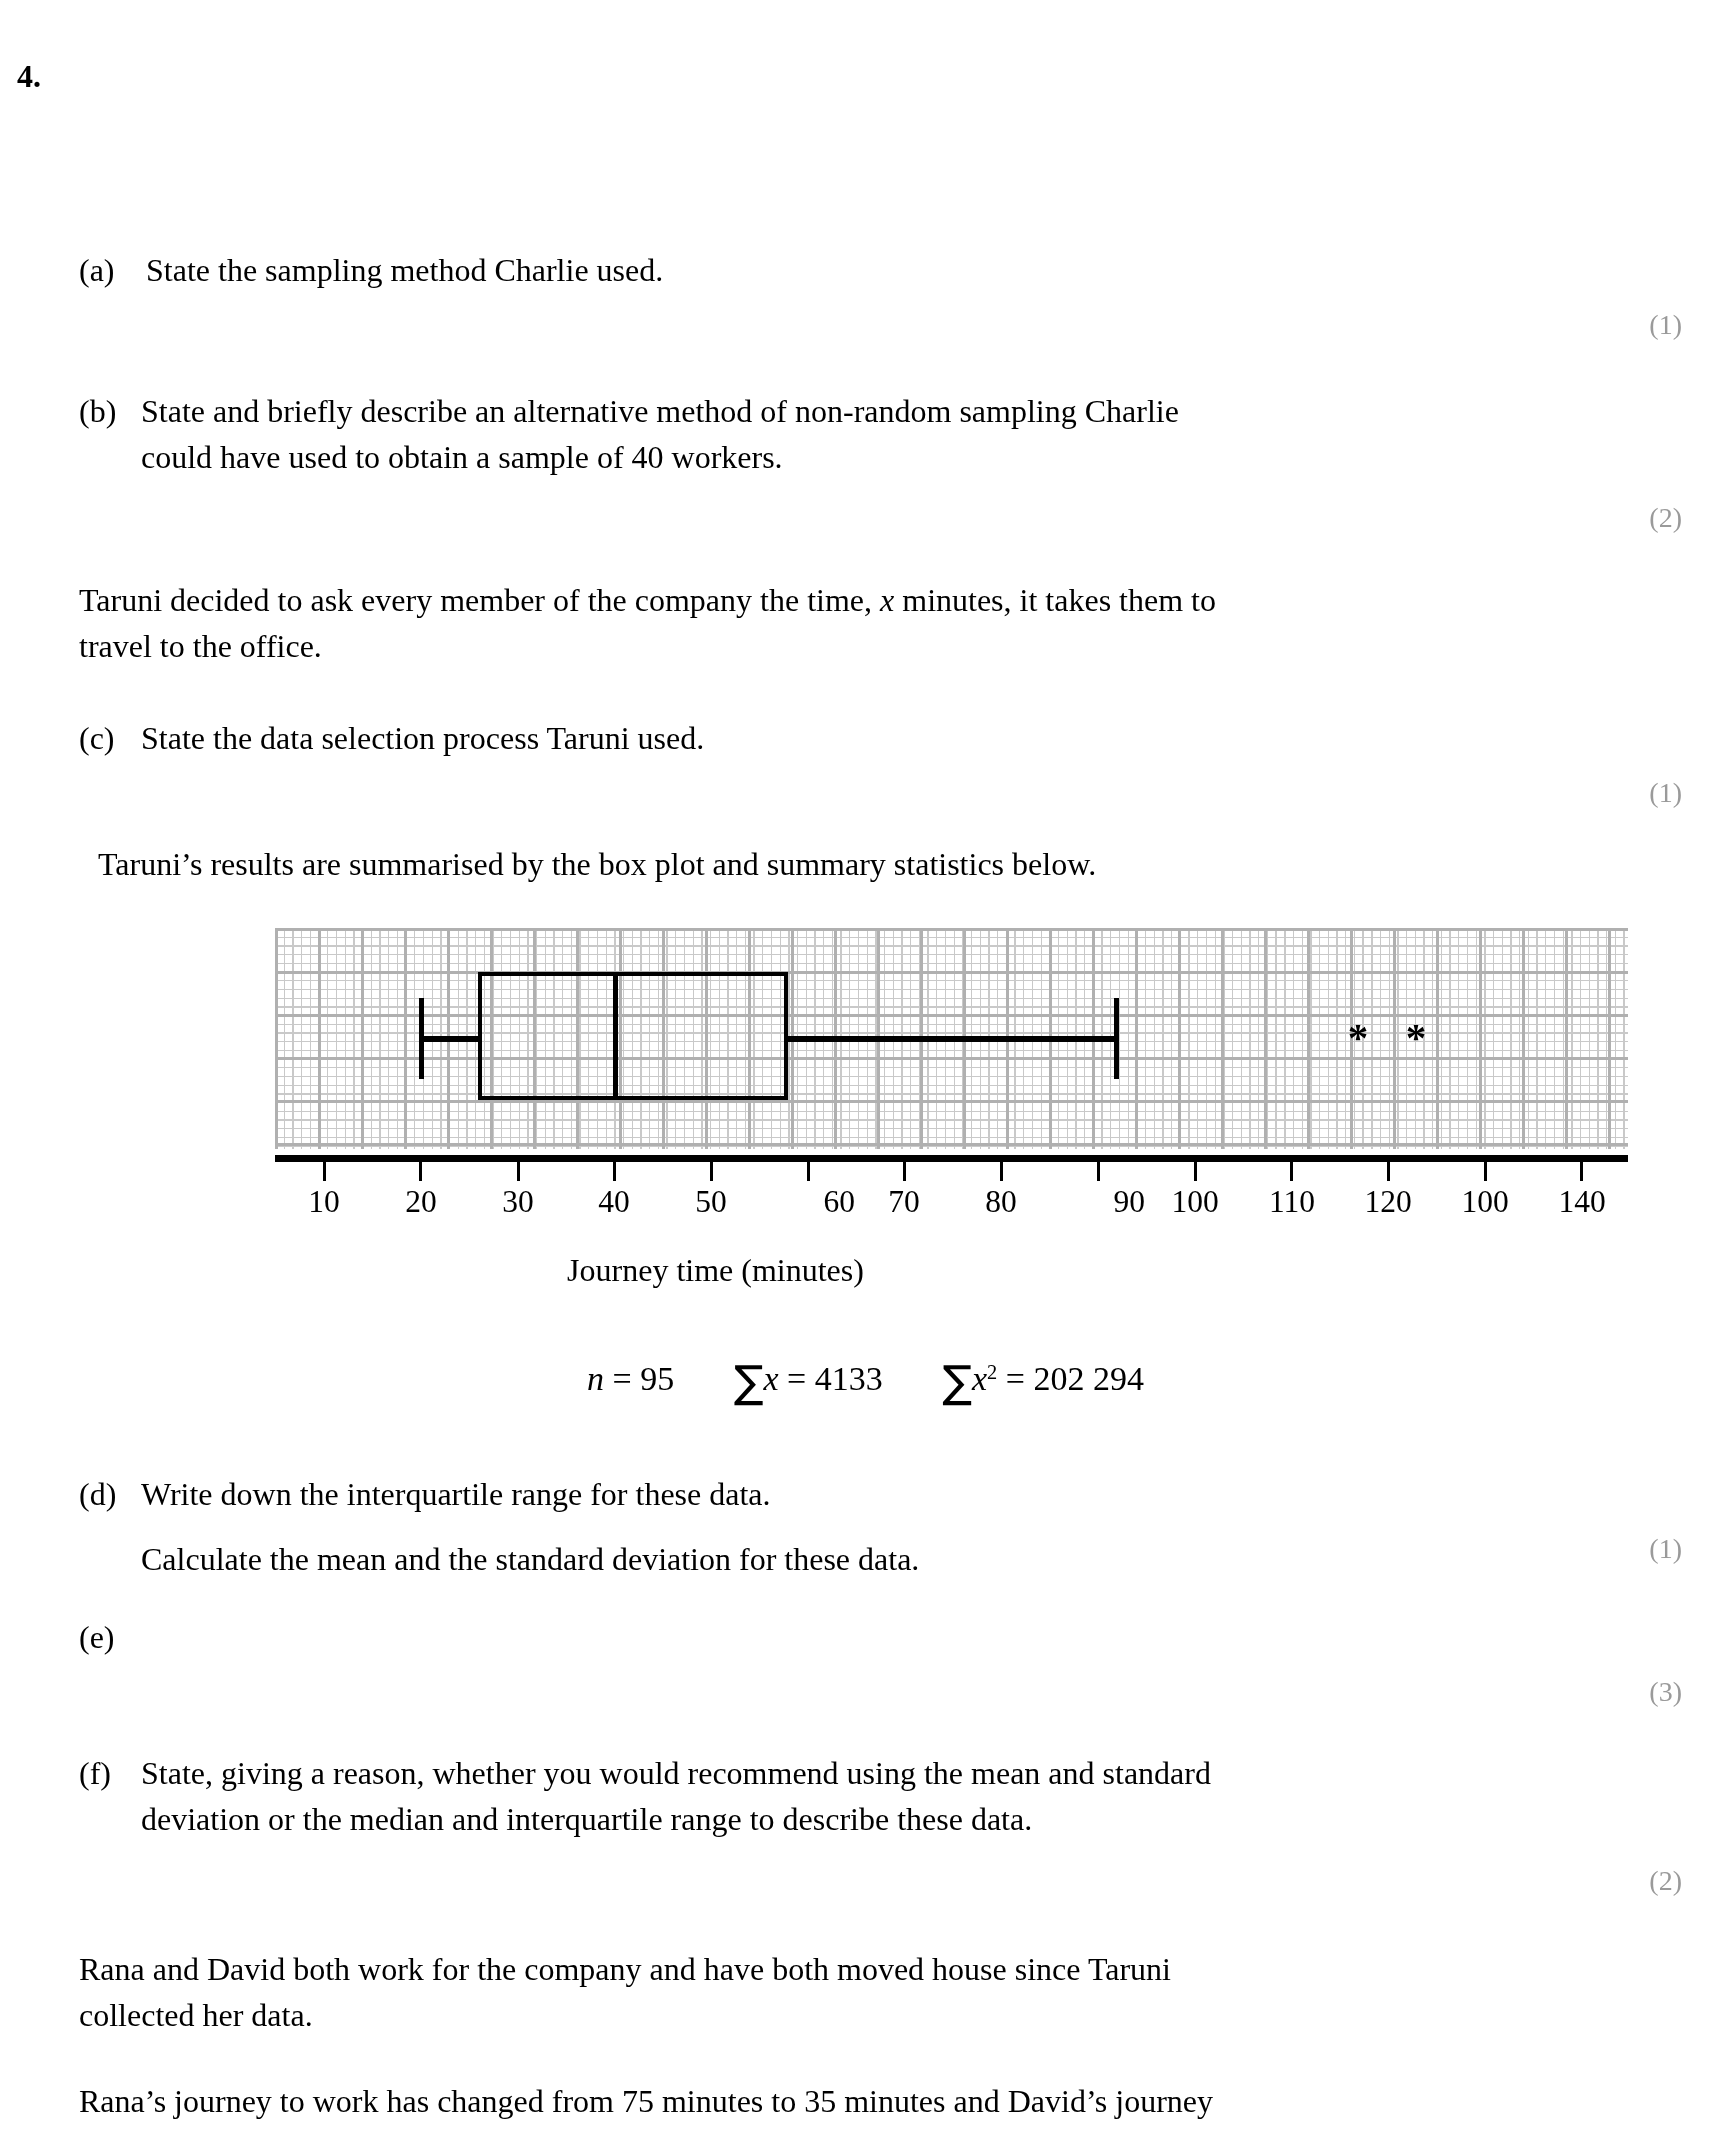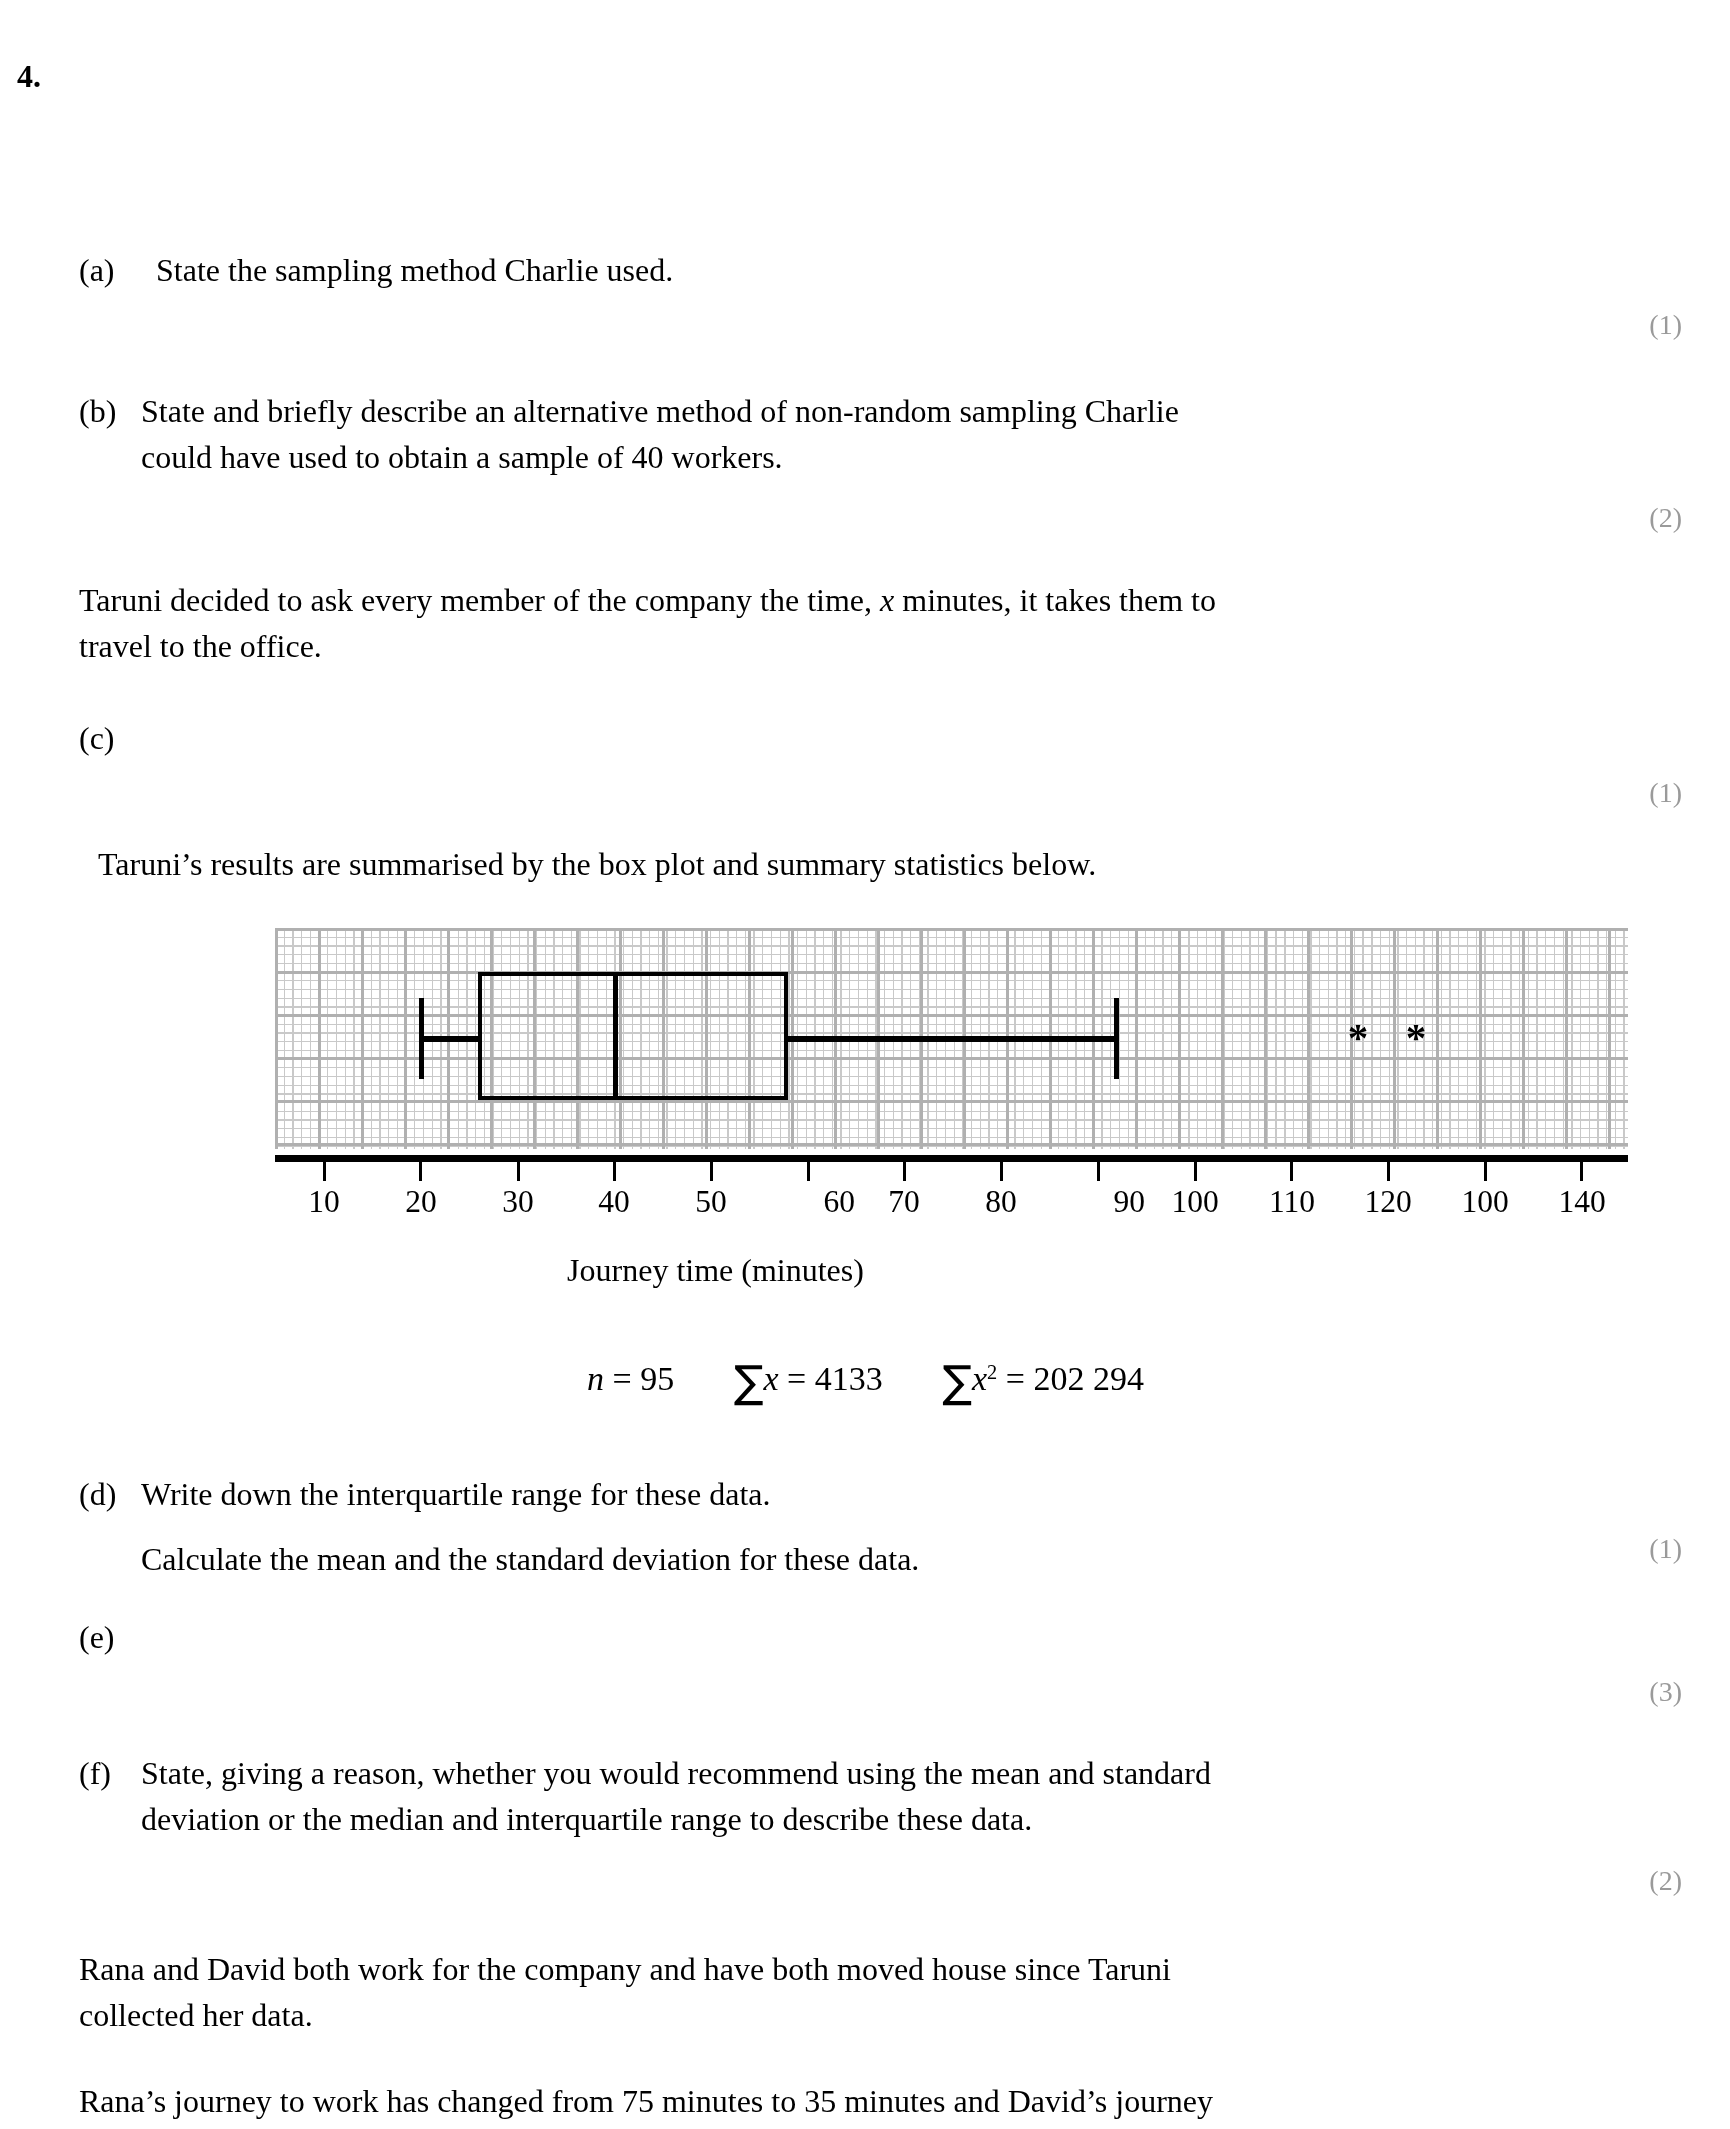--- a/index.html
+++ b/index.html
@@ -99,32 +99,33 @@
 </style>
 </head>
 <body>
 
 <div class="page">
 
   <div class="q-num" style="top:60px;">4.</div>
 
 
   <div class="part-label" style="left:79px;top:247px;">(a)</div>
-  <div class="part-body" style="left:156px;top:247px;width:1448px;">State the sampling method Charlie used.</div>
+  <div class="part-body" style="left:146px;top:247px;width:1448px;">State the sampling method Charlie used.</div>
   <div class="marks" style="top:309px;">(1)</div>
 
   <div class="part-label" style="left:79px;top:388px;">(b)</div>
   <div class="part-body" style="left:141px;top:388px;width:1448px;">State and briefly describe an alternative method of non-random sampling Charlie
 could have used to obtain a sample of 40 workers.</div>
   <div class="marks" style="top:502px;">(2)</div>
 
   <div class="part-body" style="left:79px;top:577px;width:1559px;"><span>Taruni decided to ask every member of the company the time, </span><span class="ital">x</span><span> minutes, it takes them to
 travel to the office.</span></div>
 
   <div class="part-label" style="left:79px;top:715px;">(c)</div>
+  <div class="part-body" style="left:141px;top:715px;width:1448px;">State the data selection process Taruni used.</div>
   <div class="marks" style="top:777px;">(1)</div>
 
   <div class="part-body" style="left:79px;top:841px;width:1559px;margin-left:19px;">Taruni’s results are summarised by the box plot and summary statistics below.</div>
 
   <div class="chart-wrap">
 
     <div class="grid-box">
       <div class="grid-minor"></div>
       <div class="grid-major"></div>
     </div>

